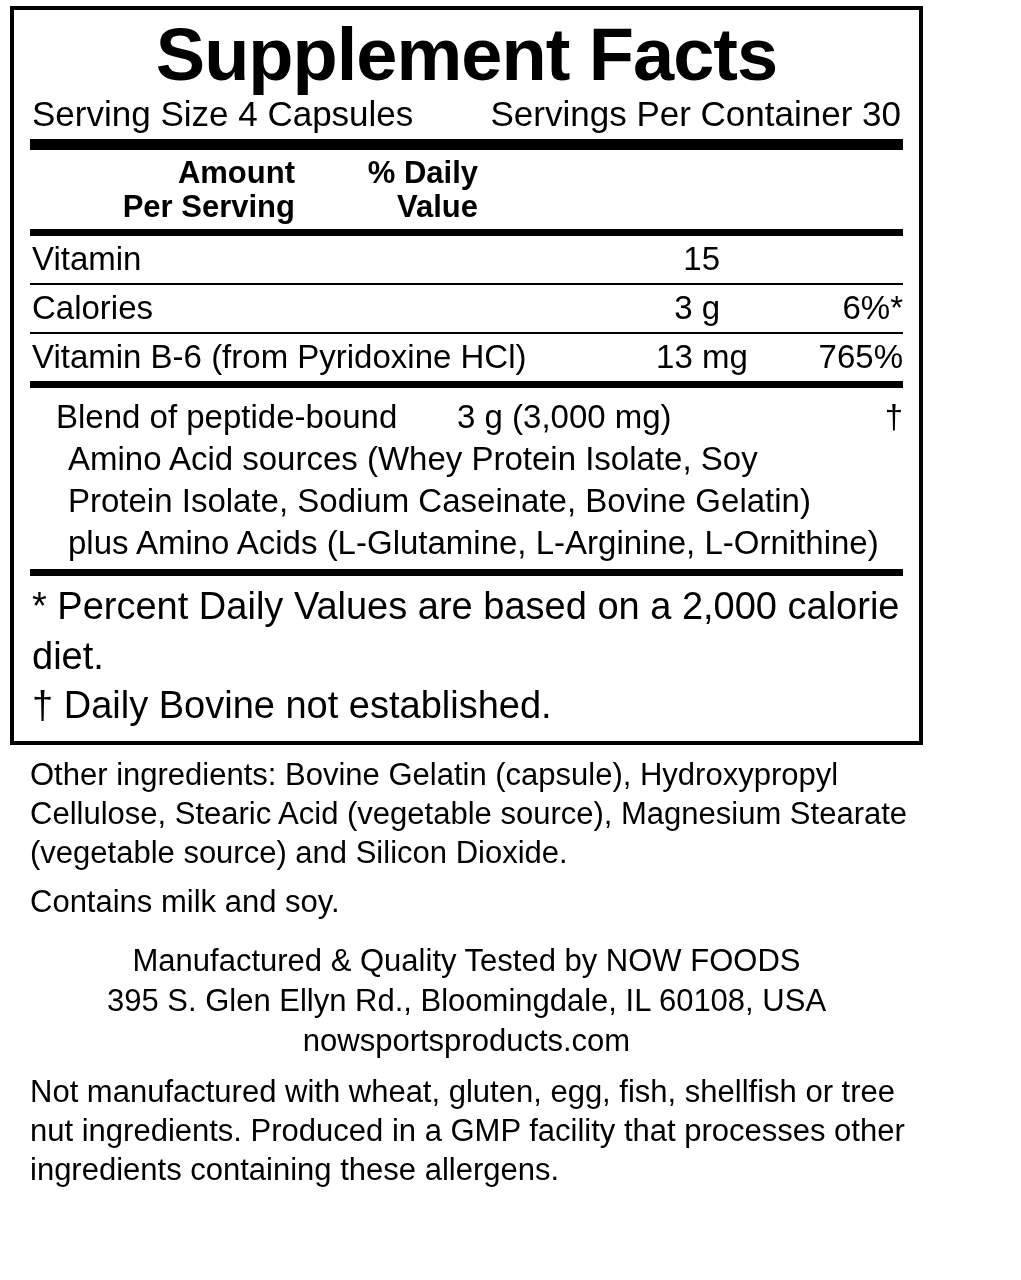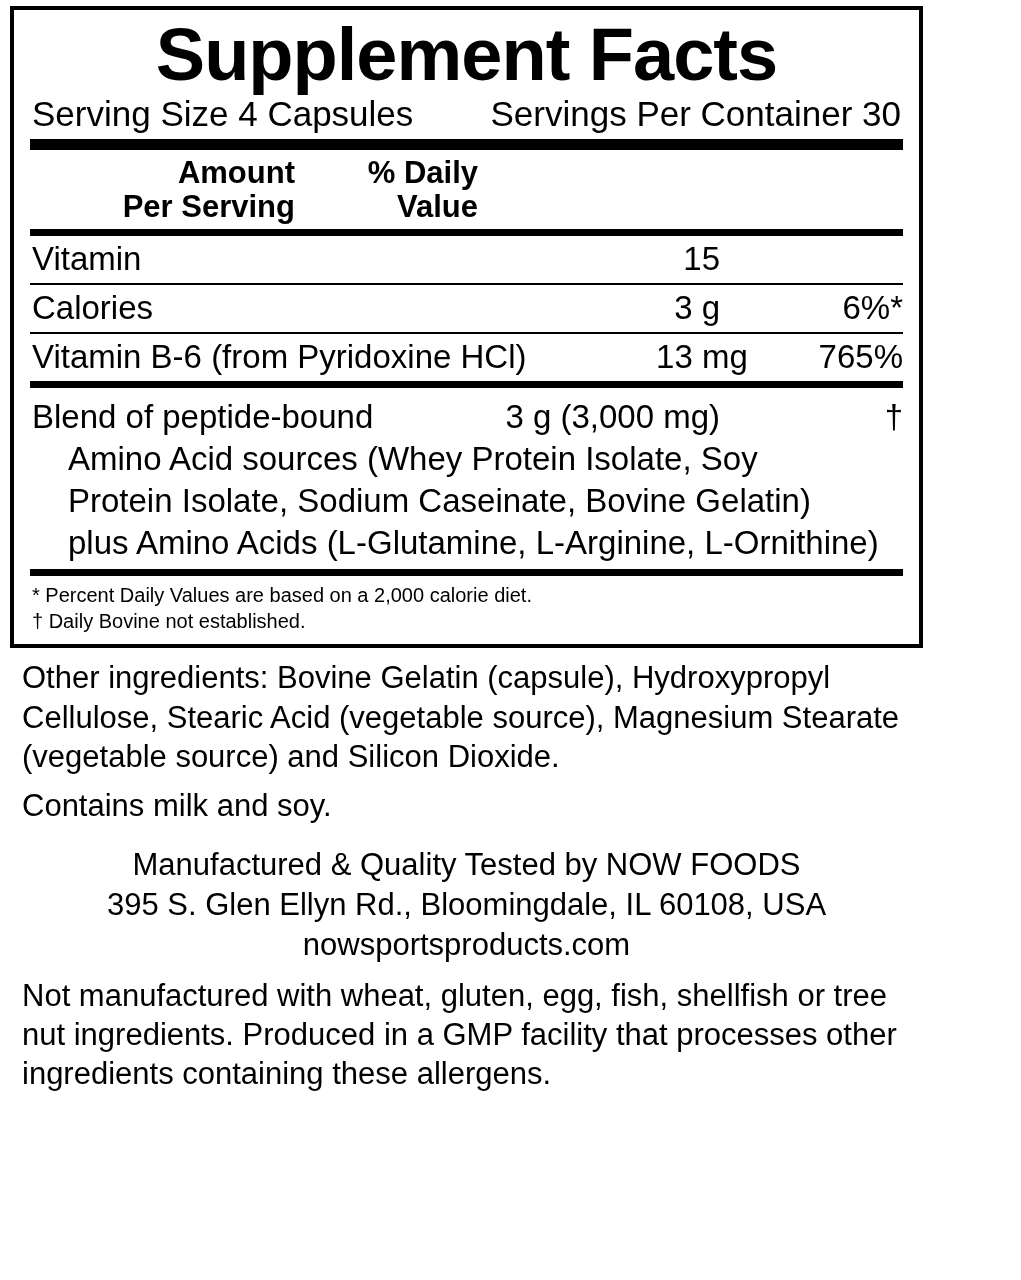--- a/index.html
+++ b/index.html
@@ -108,49 +108,49 @@
     font-size: 33px;
     line-height: 1.27;
   }
   .blend-first {
     display: flex;
     align-items: baseline;
   }
   .blend-first .b-name {
     flex: 1 1 auto;
     white-space: nowrap;
+    margin-left: 24px;
   }
   .blend-first .b-amt {
     width: 263px;
-    text-align: right;
     padding-right: 8px;
     white-space: nowrap;
   }
   .blend-first .b-dv {
     width: 175px;
     text-align: right;
   }
   .blend-cont {
     padding-left: 36px;
   }
 
   .footnotes {
-    font-size: 20px;
+    font-size: 38px;
     line-height: 1.3;
     padding: 6px 0 0 2px;
   }
 
   
   .below {
     font-size: 31px;
     line-height: 1.26;
     padding: 0 4px;
   }
   .para {
-    margin: 10px 0 0 8px;
+    margin: 10px 0 0 16px;
   }
   .centered {
     text-align: center;
     margin-top: 20px;
     line-height: 1.3;
   }
   .centered .line { display: block; }
 </style>
 </head>
 <body>

